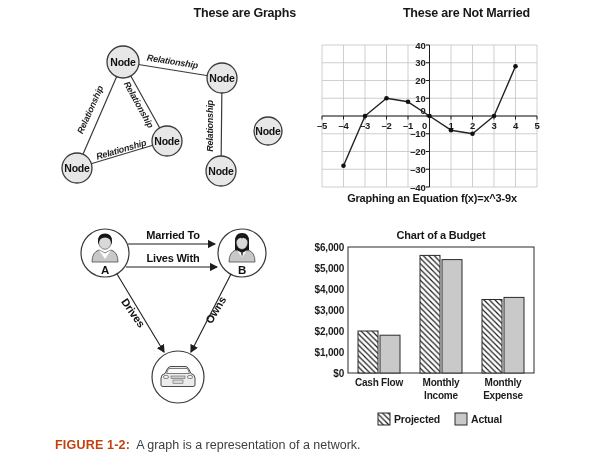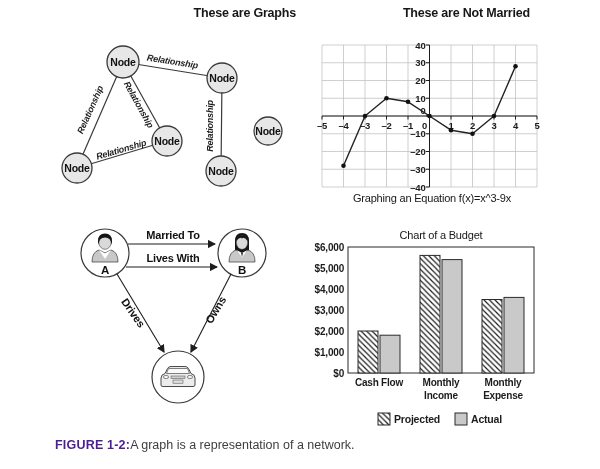--- a/index.html
+++ b/index.html
@@ -1,24 +1,24 @@
 <!DOCTYPE html>
 <html><head>
 <meta charset="utf-8">
 <style>
   *{margin:0;padding:0;box-sizing:border-box}
   html,body{background:#fff}
   body{width:600px;height:469px;position:relative;overflow:hidden;
        font-family:"Liberation Sans",sans-serif;color:#1c1c1c}
   .abs{position:absolute}
   .panel-title{font-weight:700;font-size:12.5px;letter-spacing:-0.2px;text-align:right;color:#171717}
-  .chart-caption{font-weight:400;font-size:11px;letter-spacing:-0.2px;text-align:center;color:#171717}
+  .chart-caption{font-weight:700;font-size:11px;letter-spacing:-0.2px;text-align:center;color:#171717}
   .fig-caption{font-size:12.5px;color:#3c3e41}
-  .fig-caption .fig-label{font-weight:700;color:#4c1d95;letter-spacing:0.2px}
-  .fig-caption .fig-text{margin-left:0}
+  .fig-caption .fig-label{font-weight:700;color:#c2410c;letter-spacing:0.2px}
+  .fig-caption .fig-text{margin-left:6px}
   svg{position:absolute;overflow:visible}
   svg text{font-family:"Liberation Sans",sans-serif;letter-spacing:-0.2px}
   text.node-text{font-size:10.5px;font-weight:600;fill:#111}
   text.rel-label{font-size:9px;font-weight:600;font-style:italic;fill:#1d1d1d}
   text.conn-label{font-size:11px;font-weight:700;fill:#111}
   text.person-label{font-size:11.5px;font-weight:700;fill:#111}
 </style>
 </head>
 <body>
 

